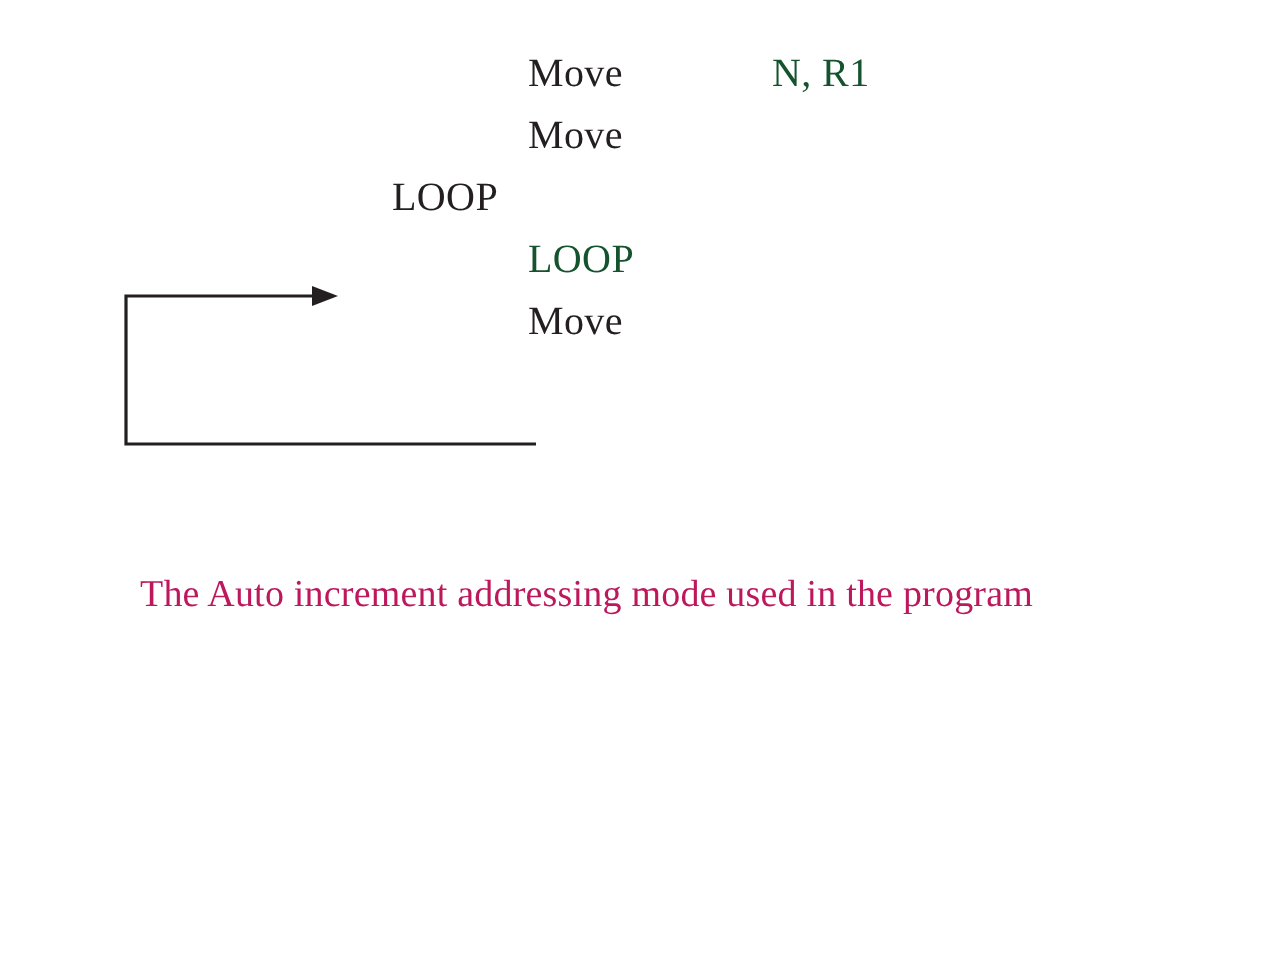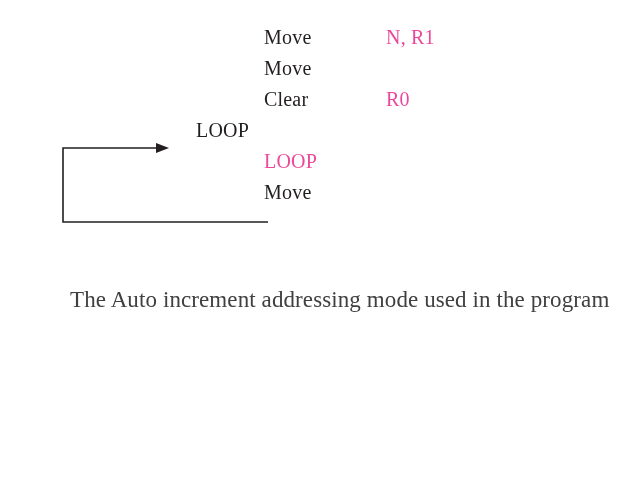--- a/index.html
+++ b/index.html
@@ -46,41 +46,41 @@
     flex: 0 0 122px;
     font-size: 20px;
     letter-spacing: 0.2px;
     color: #231f20;
     white-space: nowrap;
   }
   .col-args {
     flex: 1 1 auto;
     font-size: 20px;
     letter-spacing: 0.2px;
-    color: #ec4899;
+    color: #14532d;
     white-space: nowrap;
   }
 
   
   .branch {
     position: absolute;
     left: 62px;
     top: 142px;
     width: 206px;
     height: 86px;
     pointer-events: none;
   }
 
   
   .caption {
     position: absolute;
     left: 70px;
     top: 287px;
-    font-size: 23px;
-    color: #404040;
+    font-size: 19px;
+    color: #be185d;
     letter-spacing: 0.1px;
     white-space: nowrap;
   }
 </style>
 </head>
 <body>
 
 <div id="slide">
 
   <div class="listing">
@@ -89,25 +89,20 @@
       <span class="col-label"></span>
       <span class="col-op">Move</span>
       <span class="col-args">N, R1</span>
     </div>
 
     <div class="code-row">
       <span class="col-label"></span>
       <span class="col-op">Move</span>
     </div>
 
-    <div class="code-row">
-      <span class="col-label"></span>
-      <span class="col-op">Clear</span>
-      <span class="col-args">R0</span>
-    </div>
 
     <div class="code-row">
       <span class="col-label">LOOP</span>
     </div>
 
 
     <div class="code-row">
       <span class="col-label"></span>
       <span class="col-args">LOOP</span>
     </div>

